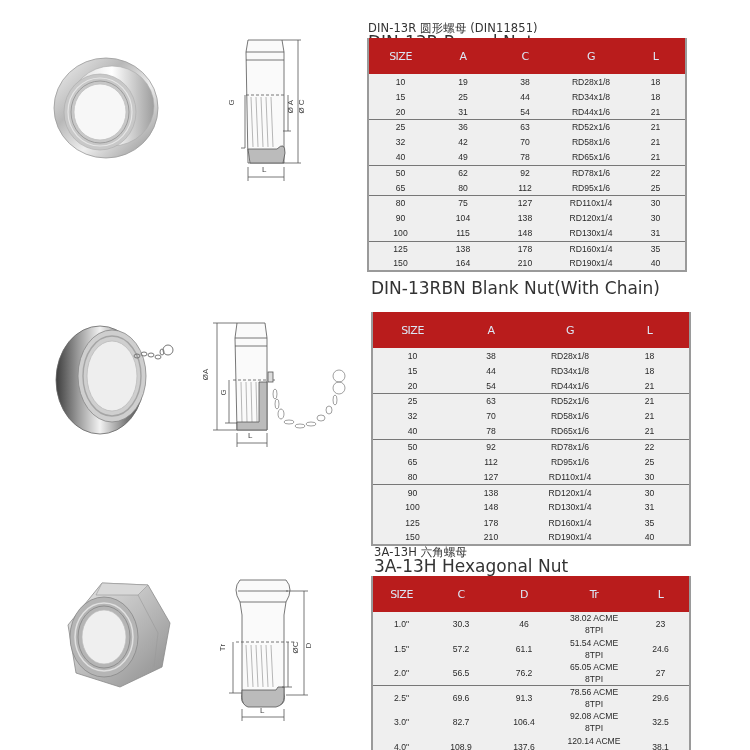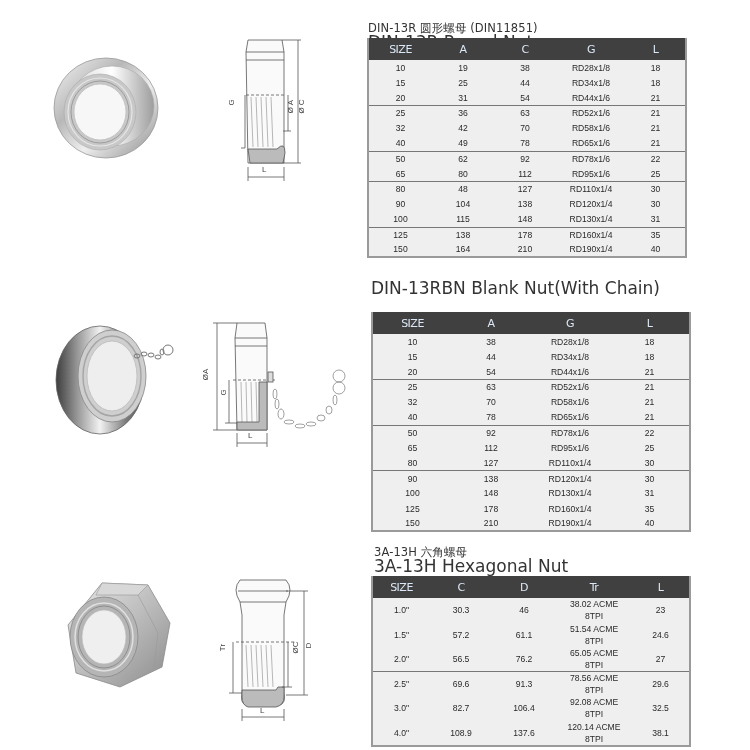--- a/index.html
+++ b/index.html
@@ -15,25 +15,25 @@
   table.spec {
     position: absolute;
     border-collapse: collapse;
     background: #efefef;
     border-left: 2px solid #9a9a9a;
     border-right: 2px solid #9a9a9a;
     border-bottom: 2px solid #9a9a9a;
     table-layout: fixed;
   }
   table.spec th {
-    background: #404040;
+    background: #b91c1c;
     color: #dce8f6;
     font-weight: normal;
     font-size: 11px;
-    height: 22px;
+    height: 36px;
     font-family: "DejaVu Sans", sans-serif;
     letter-spacing: -0.5px;
   }
   table.spec td {
     text-align: center;
     font-size: 8.6px;
     color: #2a2a2a;
     height: 15.2px;
     line-height: 10px;
     padding: 0;
@@ -174,21 +174,21 @@
       </tr>
       <tr>
         <td>65</td>
         <td>80</td>
         <td>112</td>
         <td>RD95x1/6</td>
         <td>25</td>
       </tr>
       <tr class="group-start">
         <td>80</td>
-        <td>48</td>
+        <td>75</td>
         <td>127</td>
         <td>RD110x1/4</td>
         <td>30</td>
       </tr>
       <tr>
         <td>90</td>
         <td>104</td>
         <td>138</td>
         <td>RD120x1/4</td>
         <td>30</td>

